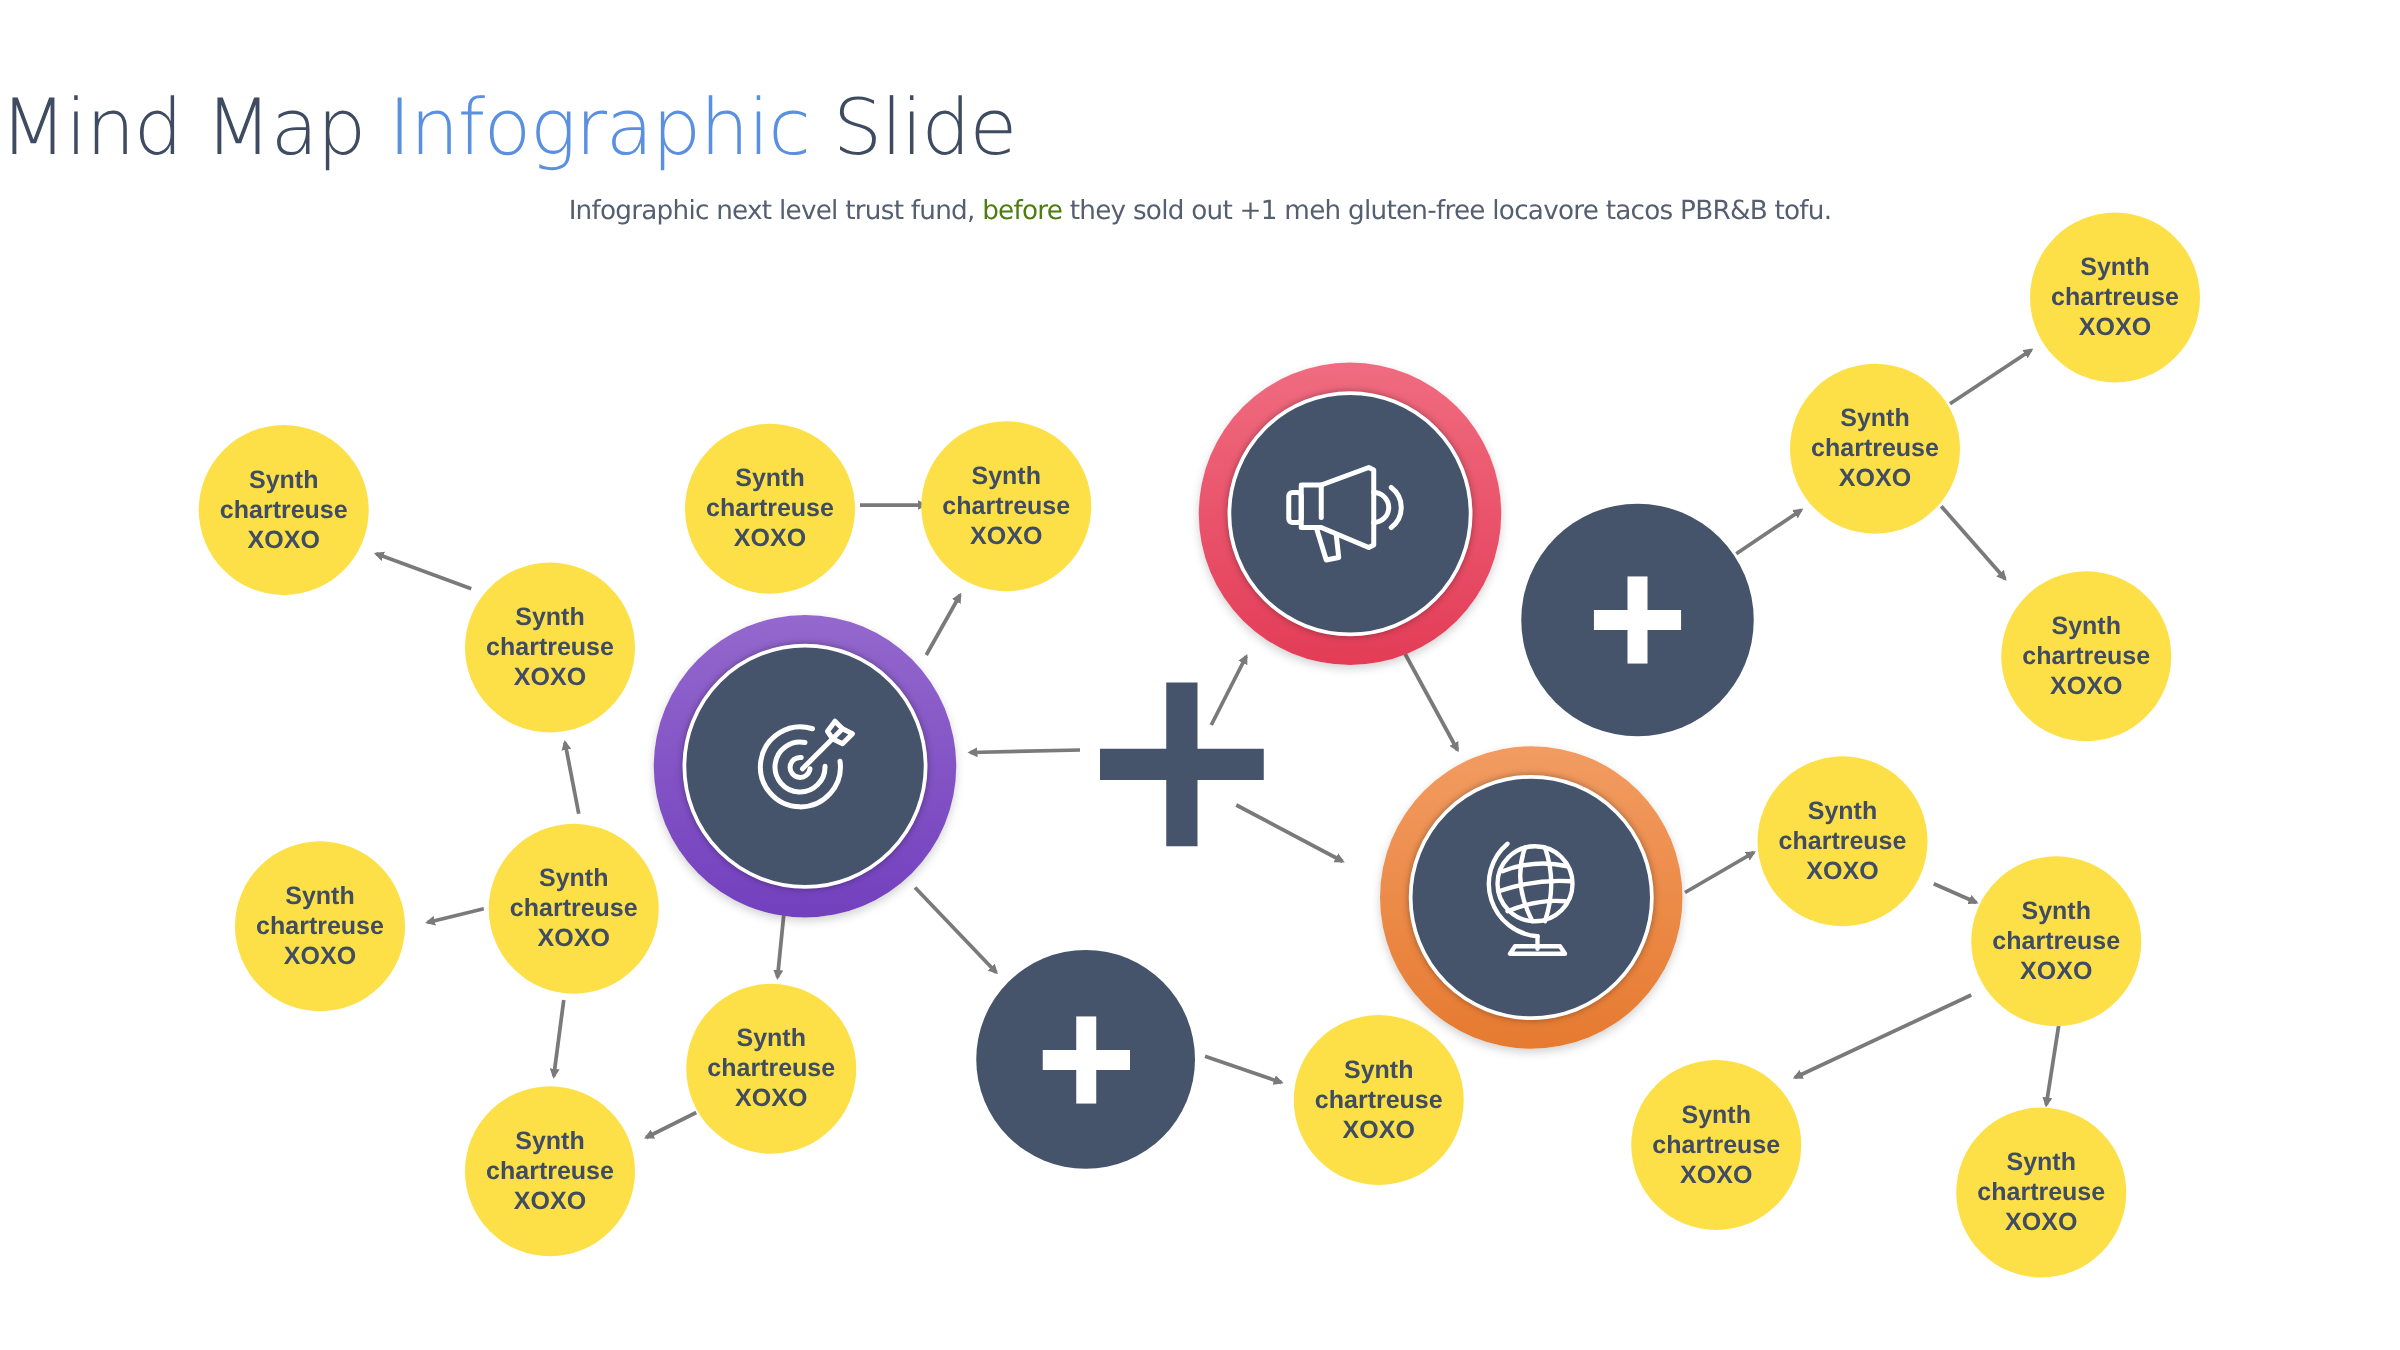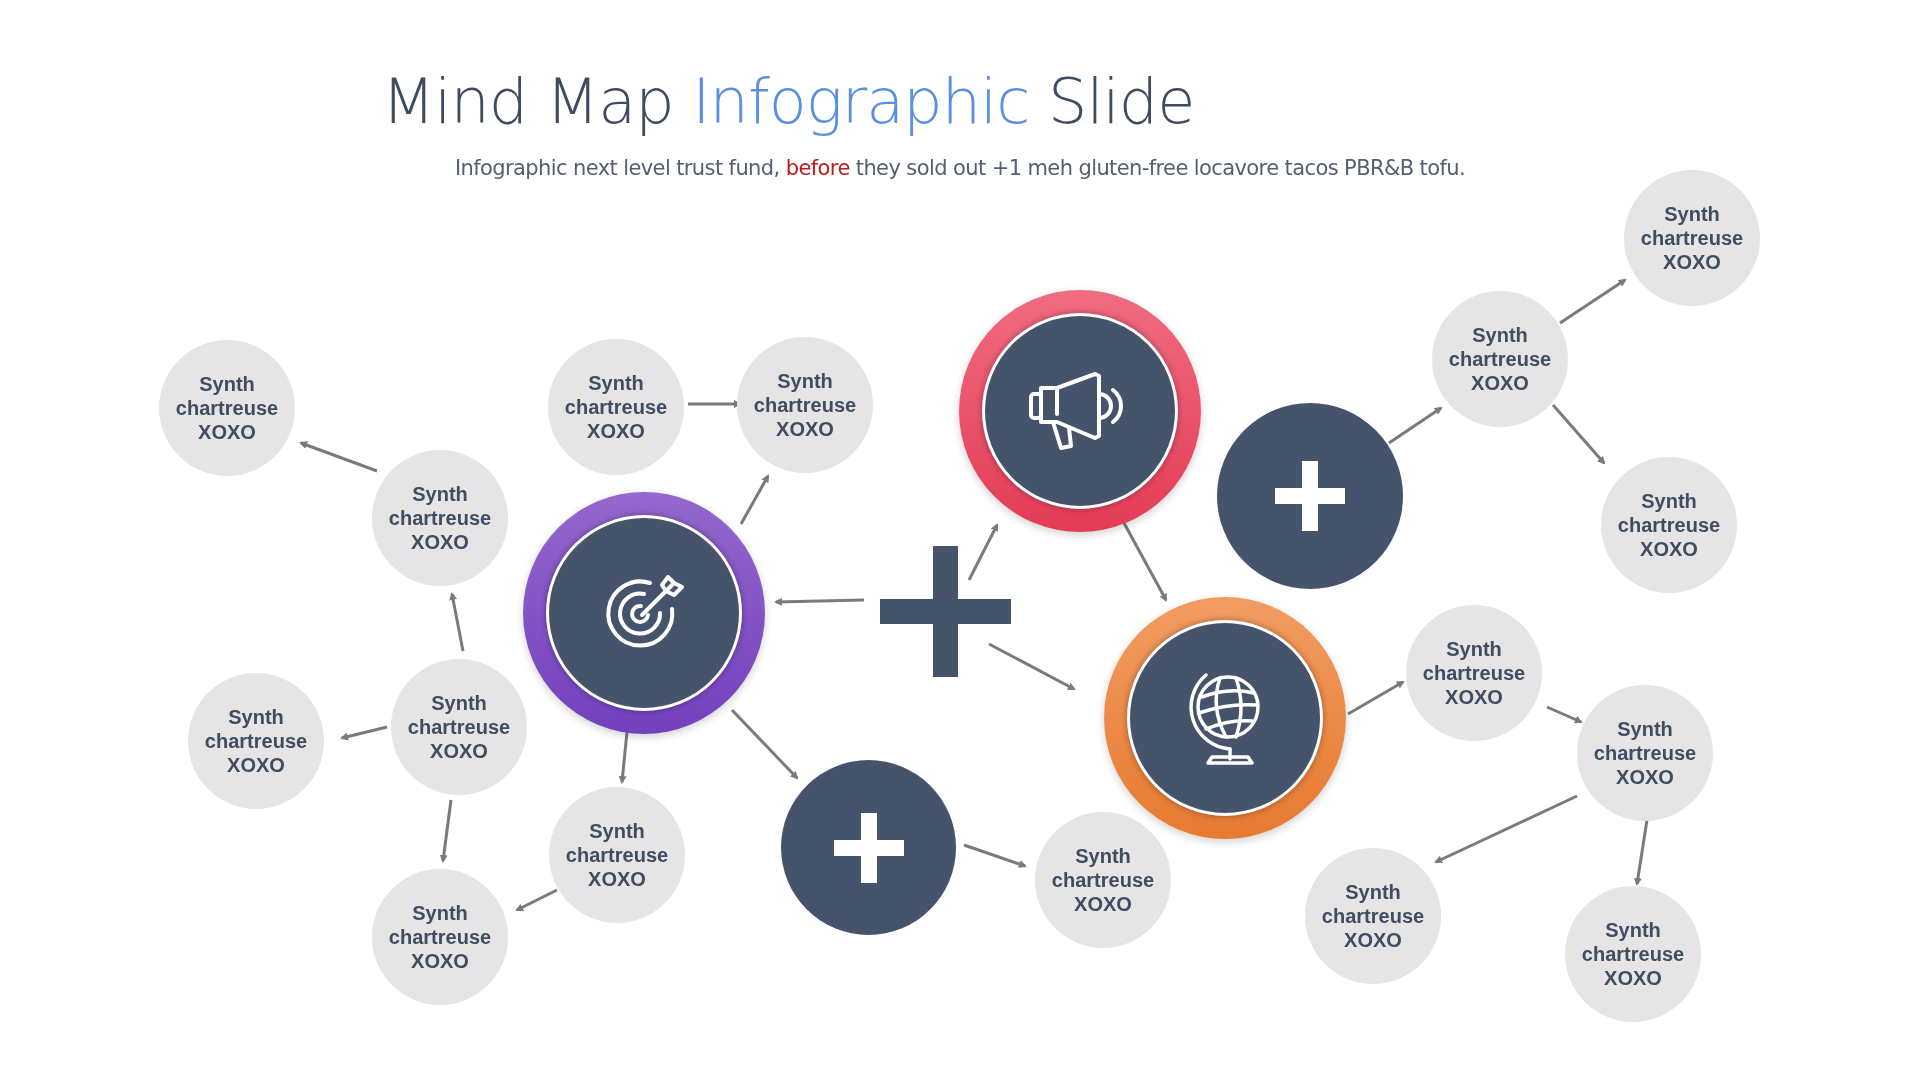--- a/index.html
+++ b/index.html
@@ -3,35 +3,35 @@
   <meta charset="utf-8">
   <style>
     html, body { margin: 0; padding: 0; }
     body {
       width: 1920px; height: 1080px; overflow: hidden;
       background: #ffffff; position: relative;
       font-family: "Liberation Sans", sans-serif;
     }
     .title {
       position: absolute; left: 0; top: 62px; width: 1576px;
-      text-align: center; font-family: "DejaVu Sans", sans-serif;
+      font-family: "DejaVu Sans", sans-serif;
       font-weight: 300; font-size: 62px; color: #3e4b60; letter-spacing: -1px;
       line-height: 80px;
     }
     .title .accent { color: #5b8fe0; }
     .subtitle {
       position: absolute; left: 0; top: 152px; width: 1920px;
       text-align: center; font-family: "DejaVu Sans", sans-serif;
       font-size: 21px; color: #555f6f; letter-spacing: -0.6px; line-height: 32px;
     }
-    .subtitle .accent { color: #b91c1c; }
+    .subtitle .accent { color: #4d7c0f; }
     svg.links { position: absolute; left: 0; top: 0; width: 1920px; height: 1080px; pointer-events: none; }
     .node {
       position: absolute; width: 136px; height: 136px; border-radius: 50%;
-      background: #e5e5e5; display: flex; flex-direction: column;
+      background: #fde047; display: flex; flex-direction: column;
       align-items: center; justify-content: center; text-align: right;
       color: #3f4c62; font-family: "Liberation Sans", sans-serif; font-weight: bold;
       font-size: 20px; line-height: 24px; cursor: pointer;
     }
     .hub {
       position: absolute; width: 242px; height: 242px; border-radius: 50%;
       box-shadow: 0 3px 8px rgba(0,0,0,0.18);
       cursor: pointer;
     }
     .hub .inner {

